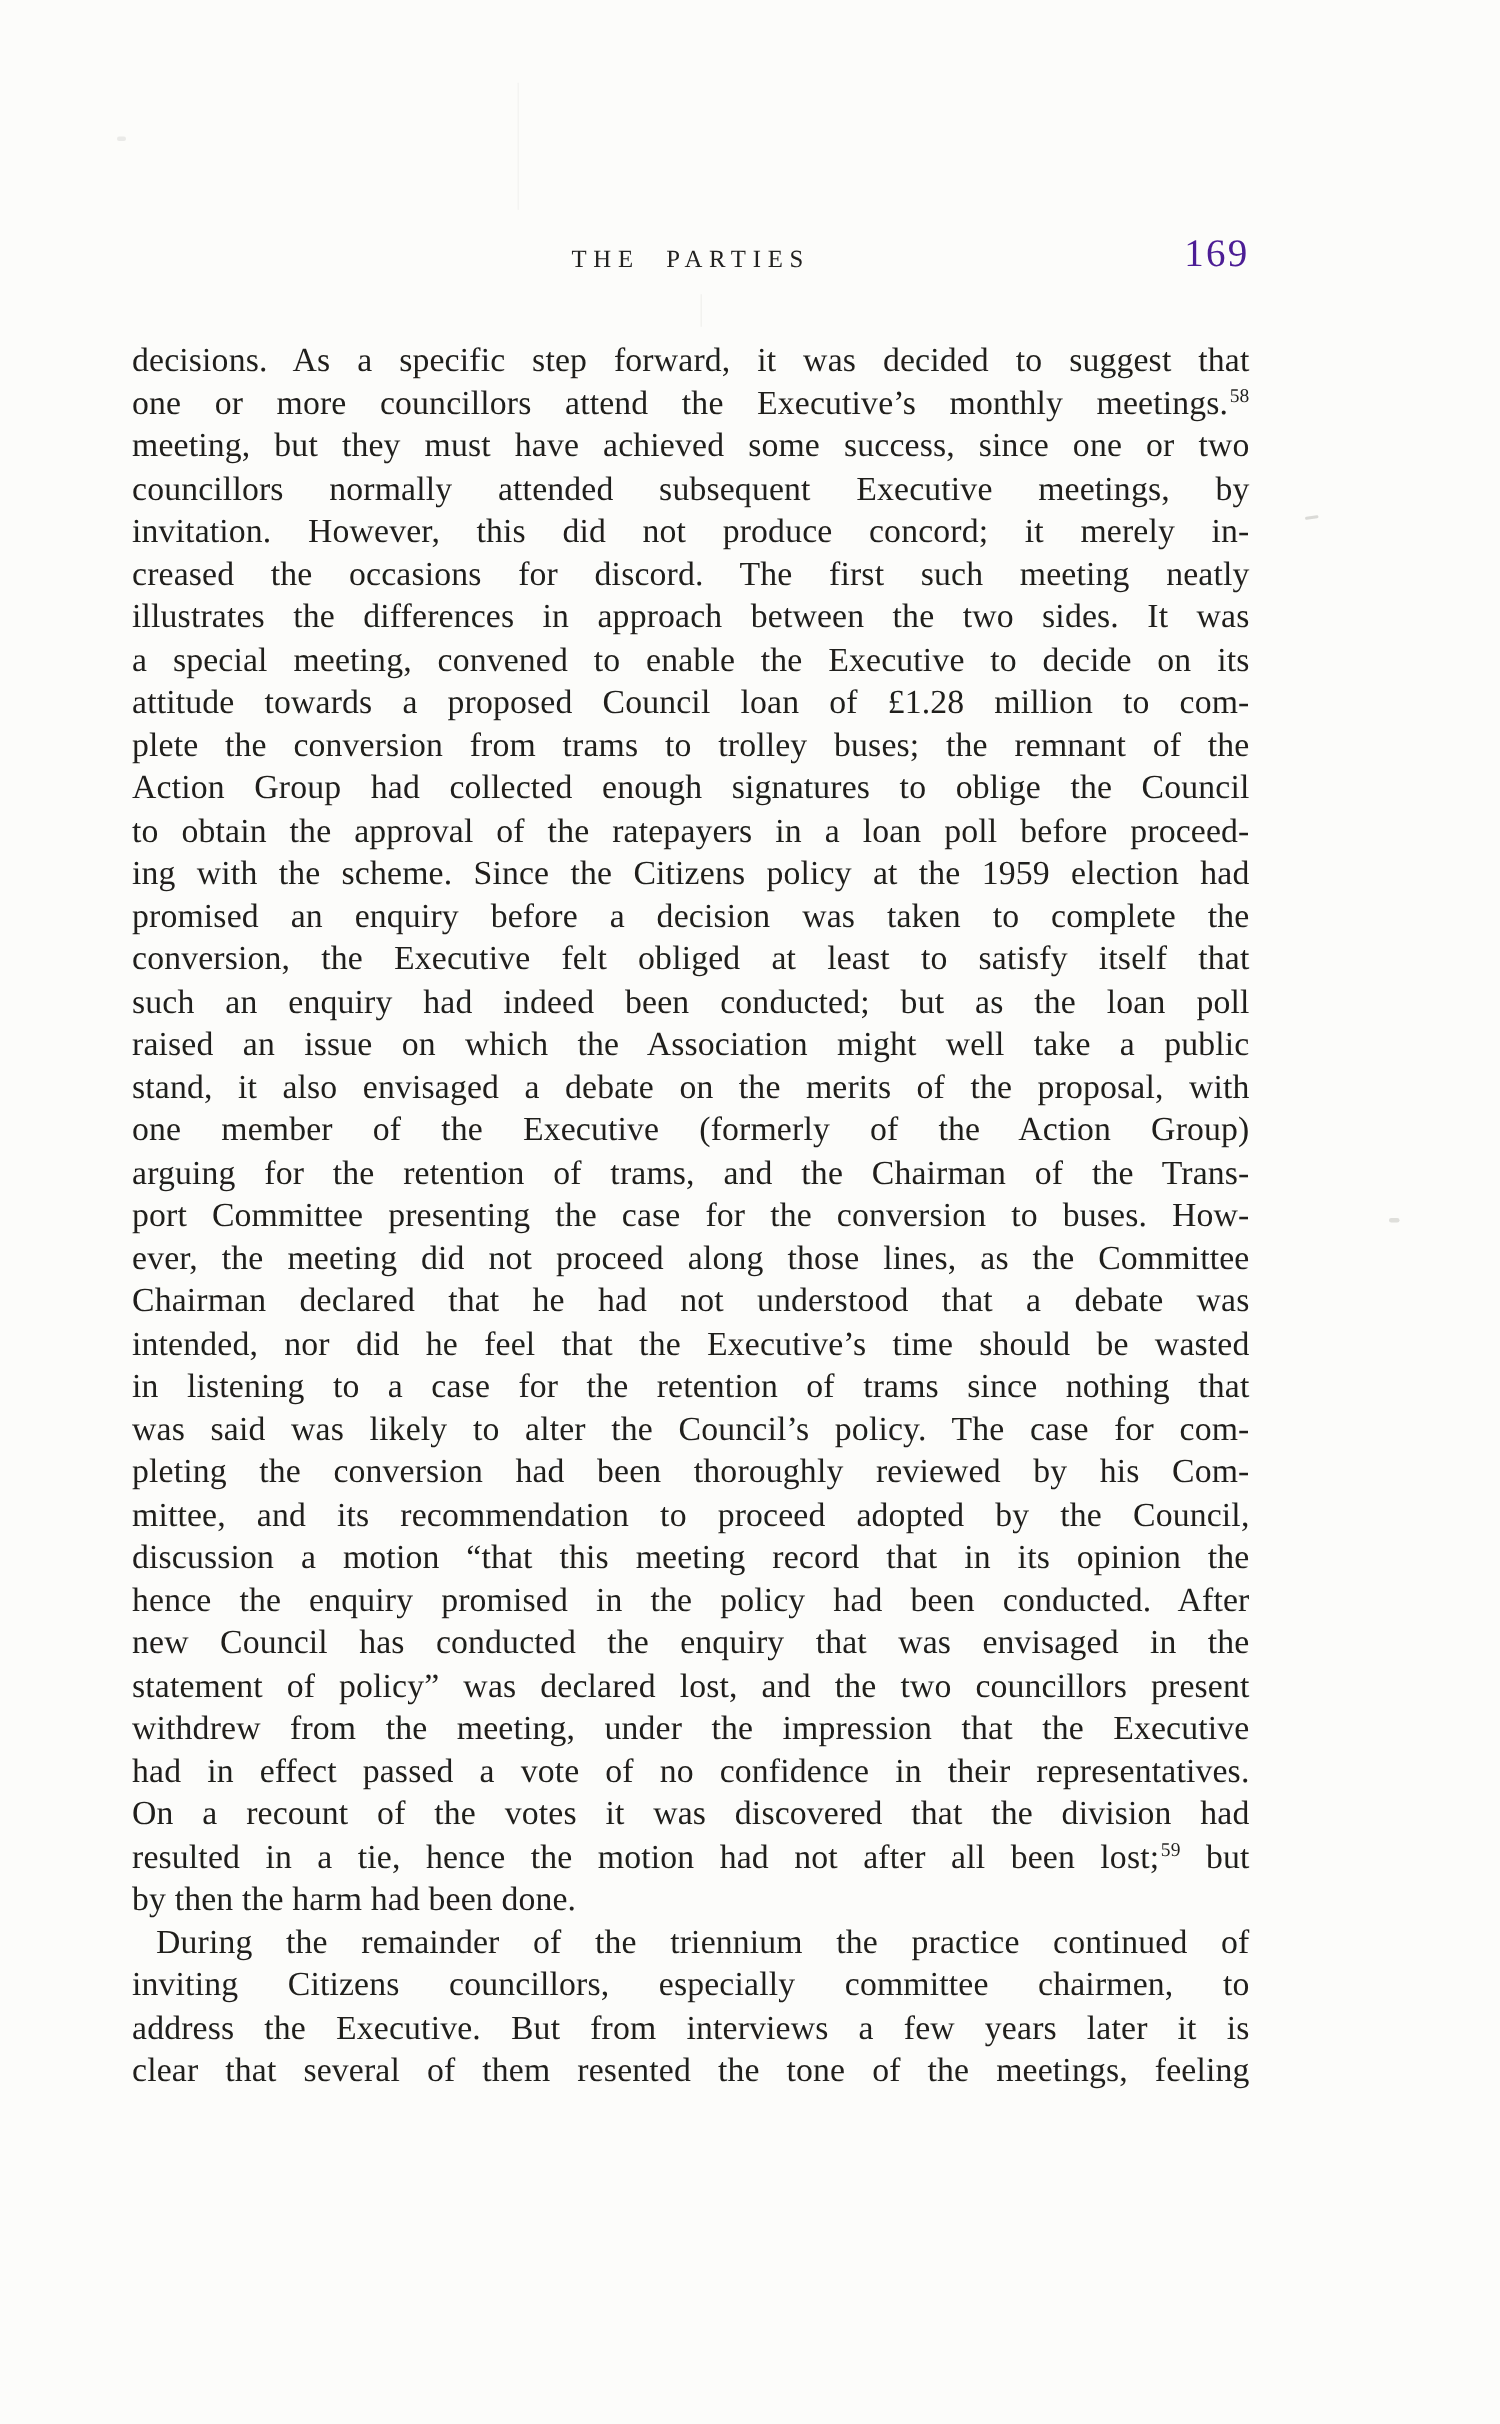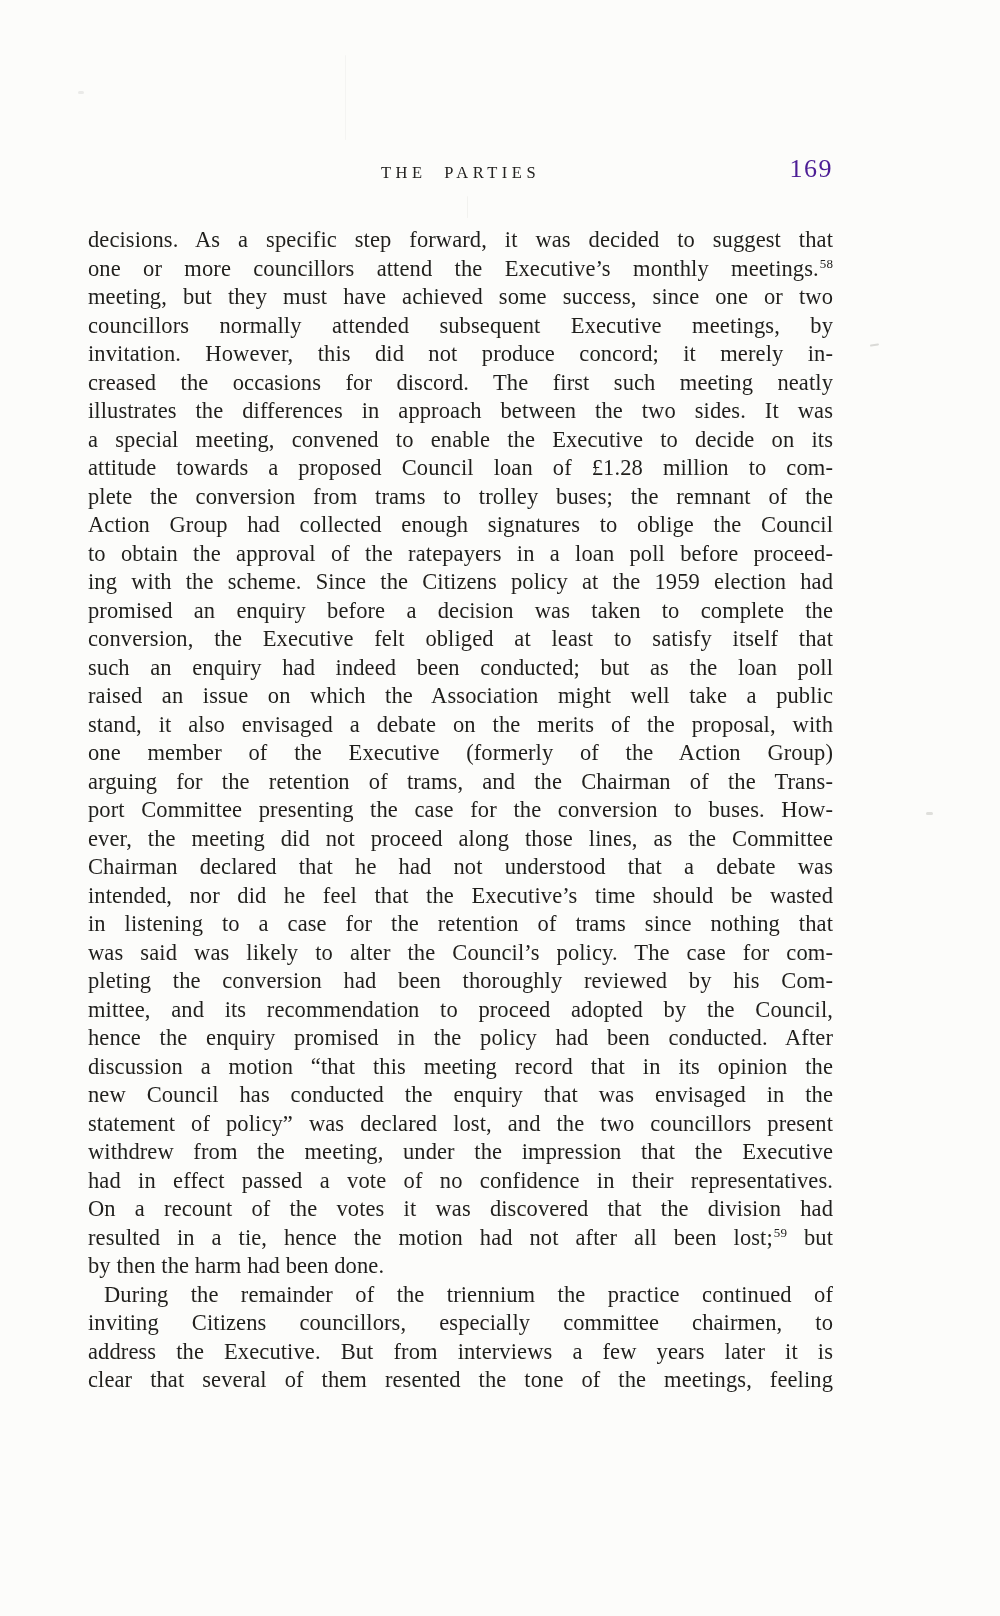--- a/index.html
+++ b/index.html
@@ -101,22 +101,22 @@
       <div class="line">one member of the Executive (formerly of the Action Group)</div>
       <div class="line">arguing for the retention of trams, and the Chairman of the Trans-</div>
       <div class="line">port Committee presenting the case for the conversion to buses. How-</div>
       <div class="line">ever, the meeting did not proceed along those lines, as the Committee</div>
       <div class="line">Chairman declared that he had not understood that a debate was</div>
       <div class="line">intended, nor did he feel that the Executive’s time should be wasted</div>
       <div class="line">in listening to a case for the retention of trams since nothing that</div>
       <div class="line">was said was likely to alter the Council’s policy. The case for com-</div>
       <div class="line">pleting the conversion had been thoroughly reviewed by his Com-</div>
       <div class="line">mittee, and its recommendation to proceed adopted by the Council,</div>
+      <div class="line">discussion a motion “that this meeting record that in its opinion the</div>
       <div class="line">hence the enquiry promised in the policy had been conducted. After</div>
-      <div class="line">discussion a motion “that this meeting record that in its opinion the</div>
       <div class="line">new Council has conducted the enquiry that was envisaged in the</div>
       <div class="line">statement of policy” was declared lost, and the two councillors present</div>
       <div class="line">withdrew from the meeting, under the impression that the Executive</div>
       <div class="line">had in effect passed a vote of no confidence in their representatives.</div>
       <div class="line">On a recount of the votes it was discovered that the division had</div>
       <div class="line">resulted in a tie, hence the motion had not after all been lost;<sup class="fn">59</sup> but</div>
       <div class="line last">by then the harm had been done.</div>
       <div class="line indent">During the remainder of the triennium the practice continued of</div>
       <div class="line">inviting Citizens councillors, especially committee chairmen, to</div>
       <div class="line">address the Executive. But from interviews a few years later it is</div>

